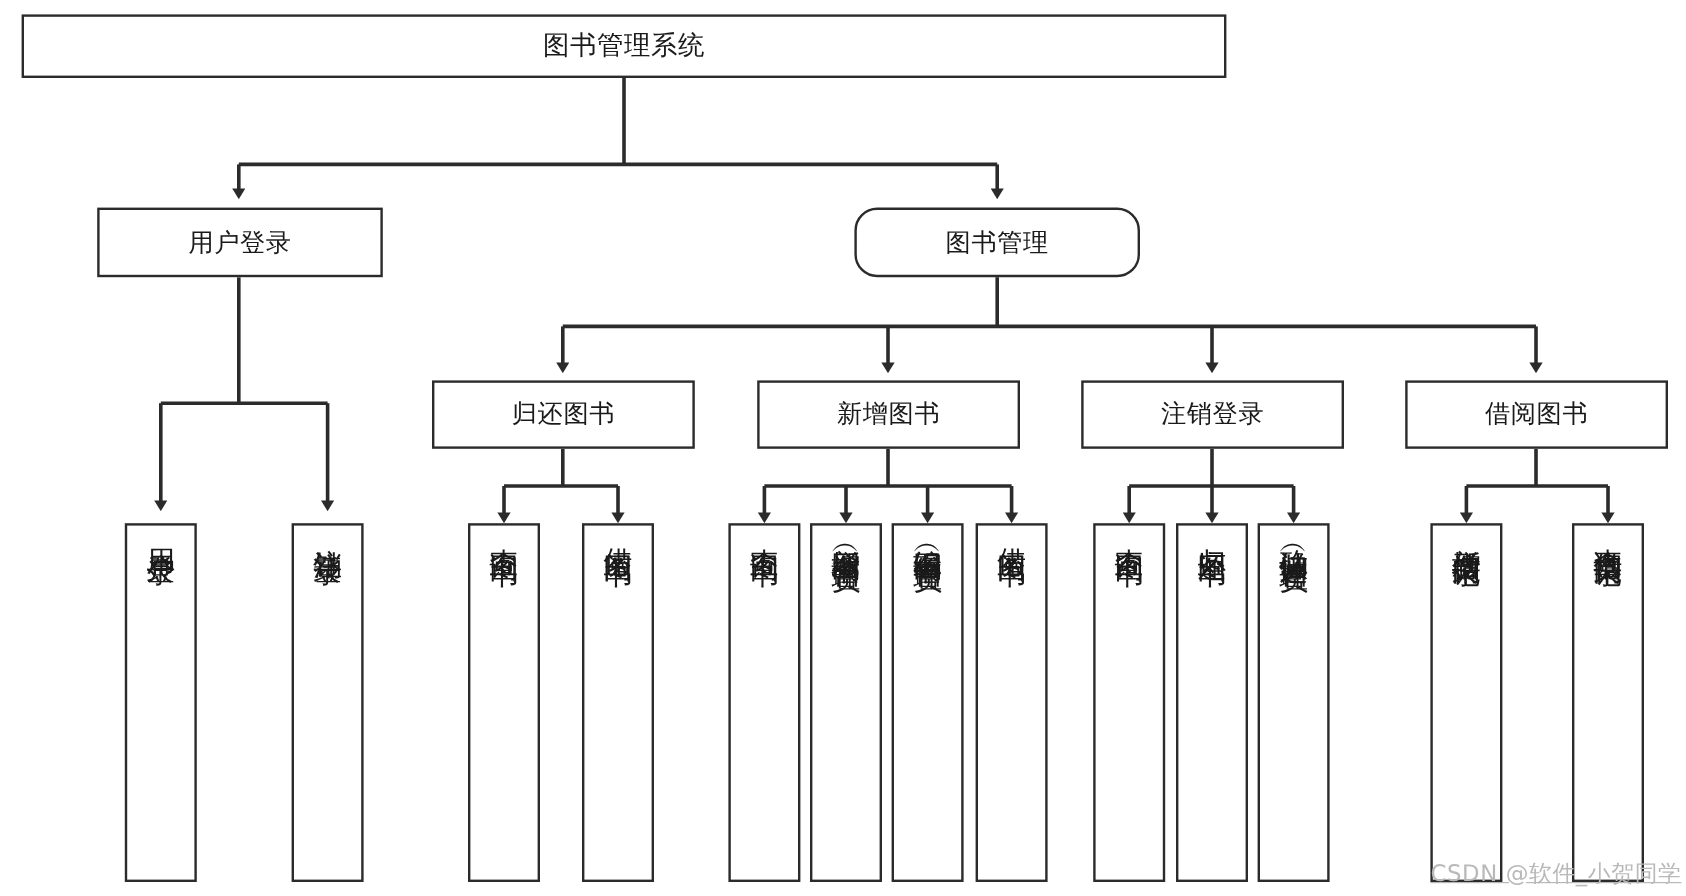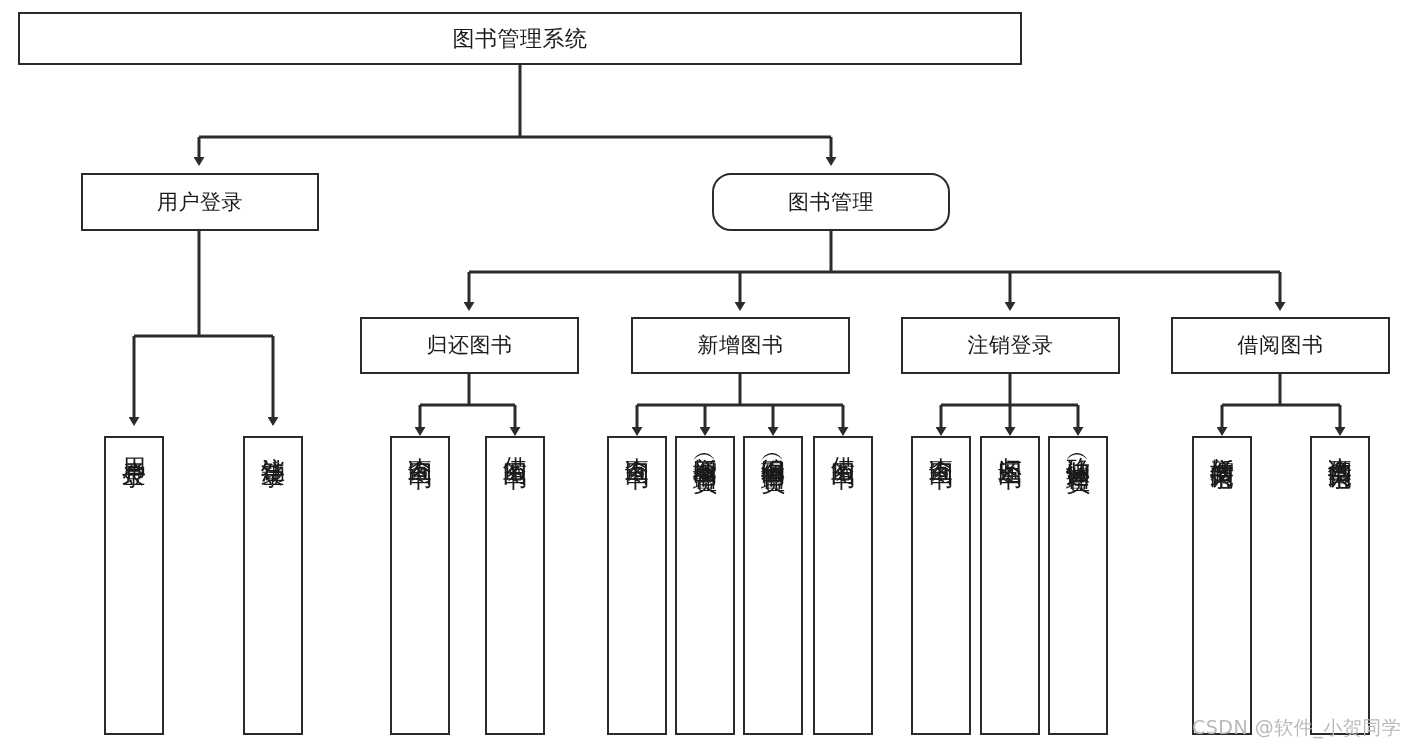--- a/index.html
+++ b/index.html
@@ -192,15 +192,15 @@
     <span class="lbl">确认归还（管理员）</span>
   </div>
 
   <div class="node v tall" style="left:1192px; top:436px; width:60px; height:299px;">
     <span class="lbl">新增借阅记录</span>
   </div>
   <div class="node v tall" style="left:1310px; top:436px; width:60px; height:299px;">
     <span class="lbl">查询借阅记录</span>
   </div>
 
-  <div class="watermark" style="left:1192px; top:715px;">CSDN @软件_小贺同学</div>
+  <div class="watermark" style="left:1192px; top:715px;text-decoration:underline;">CSDN @软件_小贺同学</div>
 
 </div>
 
 </body></html>

